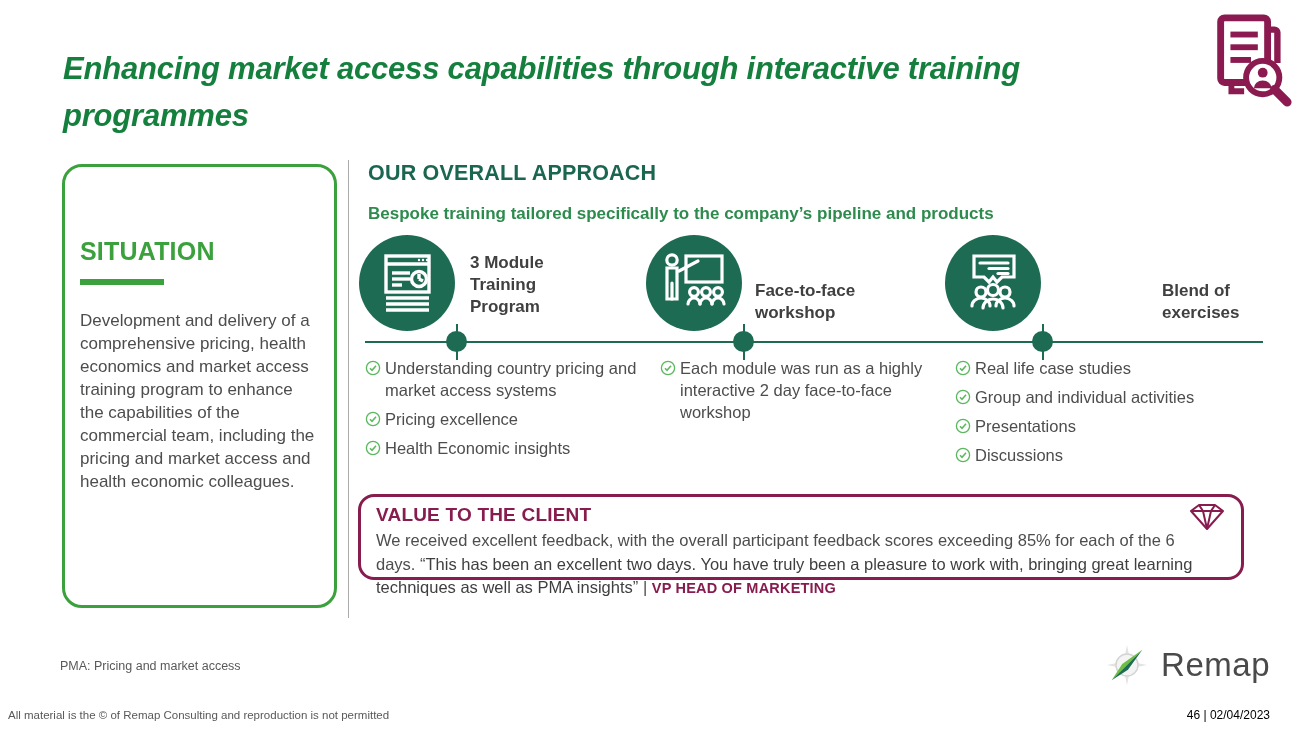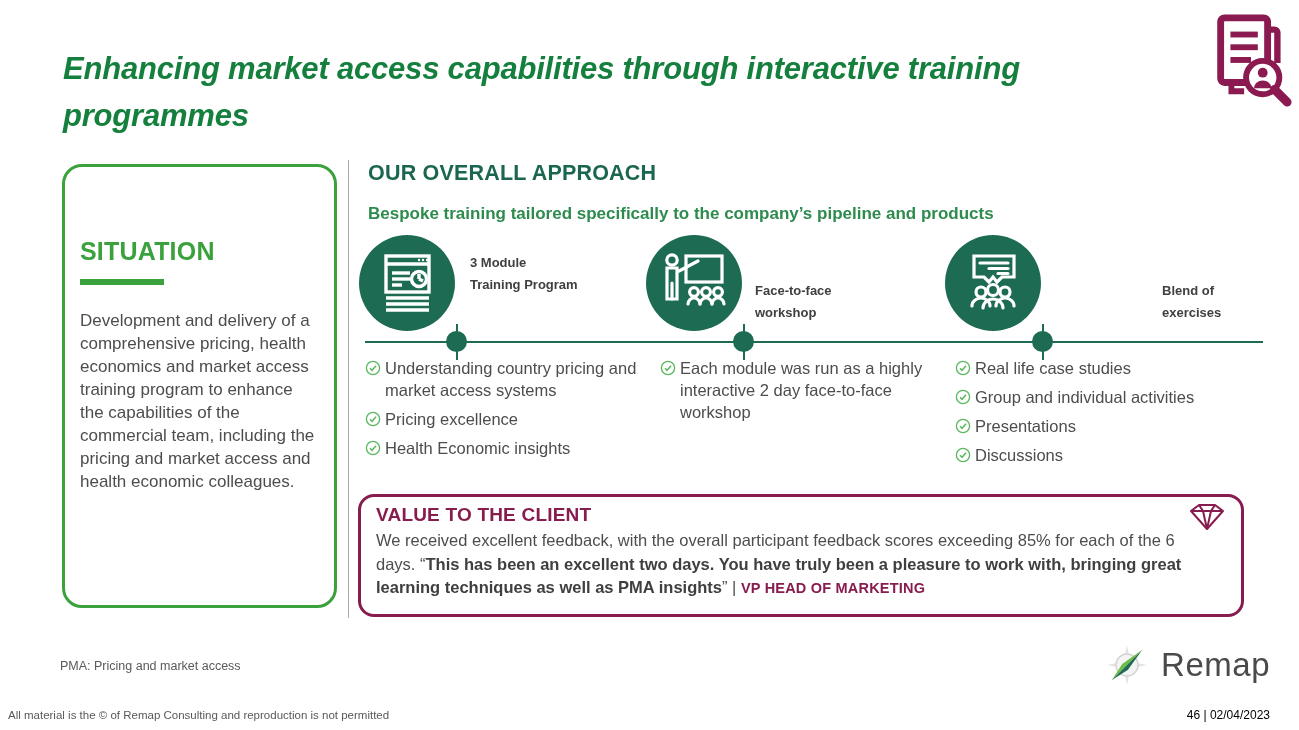--- a/index.html
+++ b/index.html
@@ -29,41 +29,41 @@
 
   
   .v-divider{left:348px;top:160px;width:1px;height:458px;background:#ABABAB;}
 
   
   .approach-heading{left:368px;top:161px;font-size:21.5px;font-weight:700;color:#1B6650;letter-spacing:0.2px;}
   .approach-subtitle{left:368px;top:204px;font-size:17px;font-weight:700;color:#2E8B4E;}
 
   
   .step-circle{width:96px;height:96px;top:235px;}
-  .step-label{font-size:13px;line-height:22px;font-weight:700;color:#404040;}
+  .step-label{font-size:17px;line-height:22px;font-weight:700;color:#404040;}
 
   
   .timeline-line{left:365px;top:341px;width:898px;height:2px;background:#1E6B54;}
   .timeline-tick{top:324px;width:2px;height:36px;background:#1E6B54;}
   .timeline-dot{top:331px;width:21px;height:21px;border-radius:50%;background:#1E6B54;}
 
   
   .bullet-col{top:357px;}
   .bullet-col ul{list-style:none;margin:0;padding:0;}
   .bullet-col li{display:flex;gap:4px;margin-bottom:7px;font-size:16.5px;line-height:22px;color:#4D4D4D;}
   .bullet-col li .chk{flex:0 0 16px;margin-top:3px;}
 
   
   .value-box{
-    left:358px;top:494px;width:886px;height:123px;box-sizing:border-box;
+    left:358px;top:494px;width:886px;height:86px;box-sizing:border-box;
     border:3px solid #871C4F;border-radius:16px;padding:7px 46px 0 15px;
   }
   .value-heading{font-size:19px;font-weight:700;color:#871C4F;letter-spacing:0.2px;}
   .value-text{margin:3px 0 0 0;font-size:16.5px;line-height:23.5px;color:#4D4D4D;}
-  .value-text .vb{font-weight:700;color:#3F3F3F;}
+  .value-text .vb{font-weight:400;color:#3F3F3F;}
   .value-text .vattr{font-weight:700;color:#871C4F;font-size:14.5px;letter-spacing:0.2px;}
   .diamond-icon{position:absolute;right:12px;top:5px;width:44px;height:30px;}
 
   
   .footnote{left:60px;top:659px;font-size:12.5px;color:#595959;}
   .copyright{left:8px;top:709px;font-size:11.5px;color:#595959;text-align:right;}
   .page-info{right:29px;top:708px;font-size:12px;color:#000000;}
   .logo{right:29px;top:642px;display:flex;align-items:center;gap:11px;}
   .logo-text{font-size:33px;color:#4A4A4A;font-weight:500;letter-spacing:0.5px;}
 </style>

